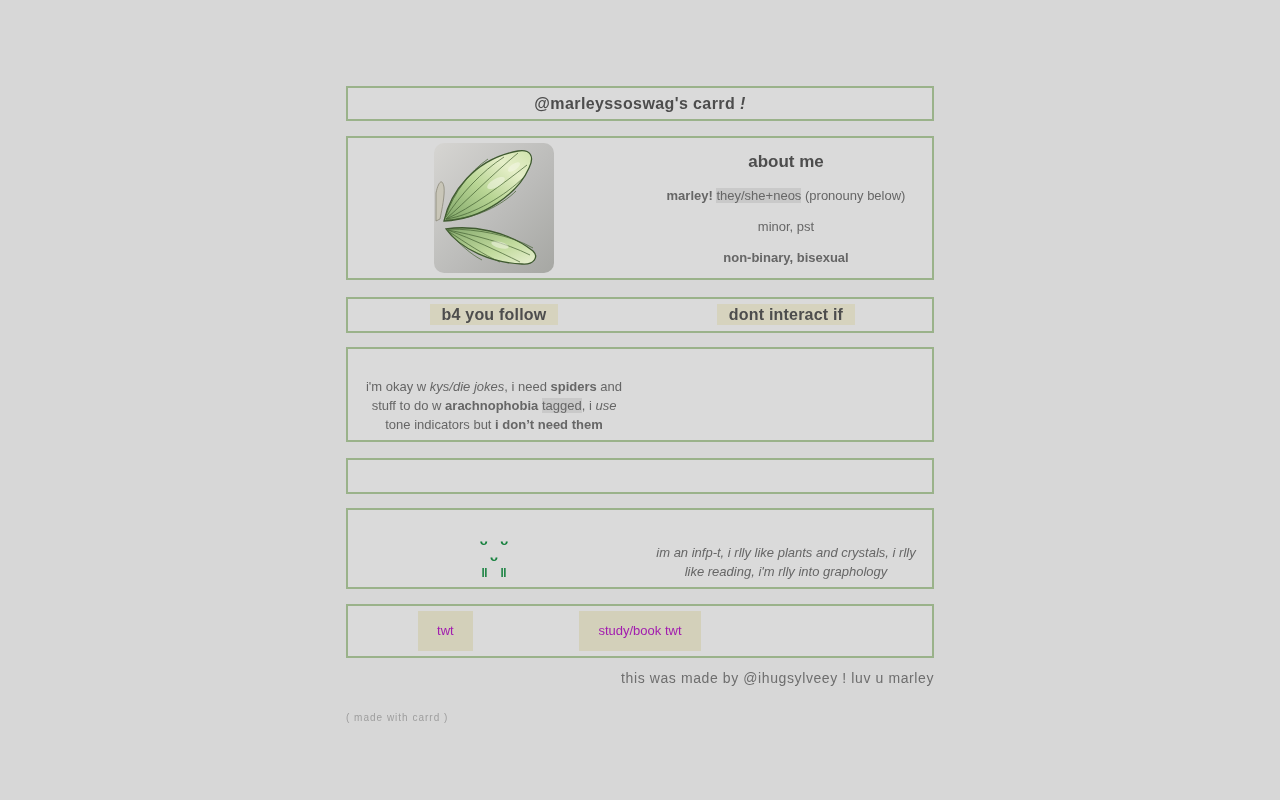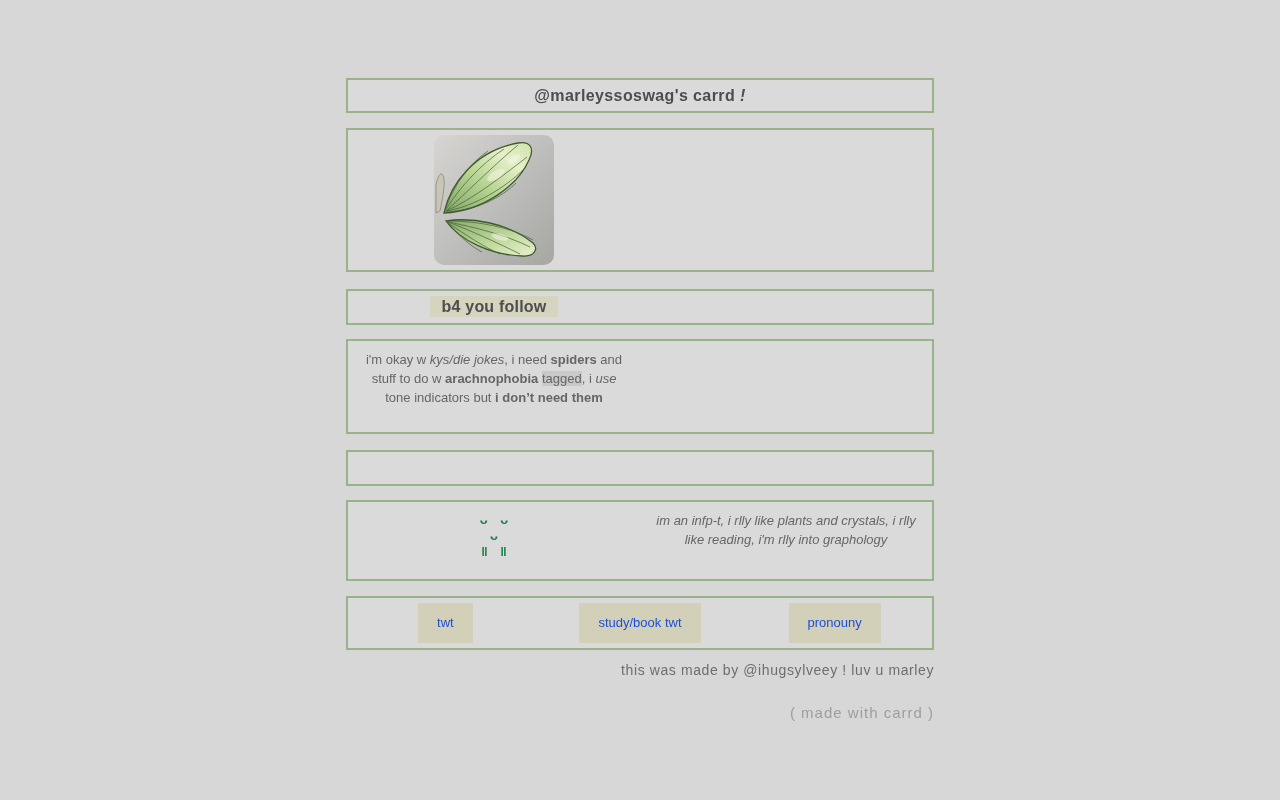--- a/index.html
+++ b/index.html
@@ -15,21 +15,21 @@
     --carrd:#9e9e9e;
   }
   *{box-sizing:border-box;}
   html,body{margin:0;padding:0;}
   body{
     width:1280px;height:800px;
     background:var(--page-bg);
     font-family:"Liberation Sans", sans-serif;
     overflow:hidden;
   }
-  .stack{width:588px;margin:0 auto;padding-top:78px;}
+  .stack{width:588px;margin:8px auto;padding-top:78px;}
   .box{
     border:2px solid var(--green);
     background:var(--box-bg);
     width:588px;
   }
   
   .title-box{
     height:35px;margin-bottom:15px;
     display:flex;align-items:center;justify-content:center;
   }
@@ -58,21 +58,21 @@
   .heads-box{
     height:36px;margin-bottom:14px;
     display:flex;align-items:center;
   }
   .heads-box .cell{width:50%;text-align:center;}
   .heads-box h2{
     display:inline;margin:0;font-size:16px;font-weight:bold;color:var(--dark);
     background:var(--beige);padding:2px 12px;letter-spacing:.2px;
   }
   
-  .content-box{display:flex;margin-bottom:16px;}
+  .content-box{display:flex;margin-bottom:16px;align-items:flex-end;}
   .content-box .cell{
     width:50%;padding:9px 10px 6px;display:flex;flex-direction:column;
     align-items:center;text-align:center;
   }
   .content-box p{
     margin:0;font-size:13px;line-height:19px;color:var(--body);max-width:272px;
   }
   .content-b4dni{height:95px;}
   .content-favint{height:81px;margin-bottom:15px;overflow:visible;}
   .heart{
@@ -84,30 +84,30 @@
     color:#15803d;word-spacing:9px;white-space:pre;
   }
   
   .buttons-box{
     height:54px;display:flex;align-items:center;
   }
   .buttons-box .bcell{width:33.333%;display:flex;justify-content:center;}
   .btn{
     background:var(--btn-beige);border:none;cursor:pointer;
     font-family:"Liberation Sans", sans-serif;
-    font-size:13px;color:#1d4ed8;padding:13px 19px;line-height:14px;
+    font-size:13px;color:#a21caf;padding:13px 19px;line-height:14px;
   }
   
   .credit{
     margin:12px 0 0 0;font-size:14px;color:var(--footer);
     letter-spacing:.6px;text-align:right;
   }
   .carrd{
-    margin:26px 0 0 0;font-size:15px;color:var(--carrd);
-    letter-spacing:1px;text-align:right;
+    margin:26px 0 0 0;font-size:10px;color:var(--carrd);
+    letter-spacing:1px;text-align:left;
   }
   .hl-gray{background:var(--grayhl);}
   .seg-b{font-weight:bold;}
   .seg-i{font-style:italic;}
 </style>
 </head>
 <body>
 
 <div class="stack">
 
@@ -157,25 +157,34 @@
             <path d="M14 88 C 26 102, 38 112, 48 117"></path>
           </g>
           <g fill="#f4f7e6" opacity="0.55">
             <ellipse cx="62" cy="40" rx="10" ry="4" transform="rotate(-30 62 40)"></ellipse>
             <ellipse cx="80" cy="24" rx="7" ry="3" transform="rotate(-35 80 24)"></ellipse>
             <ellipse cx="66" cy="102" rx="9" ry="3" transform="rotate(15 66 102)"></ellipse>
           </g>
         </svg>
       </span>
     </div>
+    <div class="about-right">
+      <h2>about me</h2>
+      <p><span class="seg-b">marley! </span><span class="hl-gray">they/she+neos</span><span> (pronouny below)</span></p>
+      <p><span>minor, pst</span></p>
+      <p><span class="seg-b">non-binary, bisexual</span></p>
+    </div>
   </section>
 
   <section class="box heads-box">
     <div class="cell">
       <h2>b4 you follow</h2>
+    </div>
+    <div class="cell">
+      <h2>dont interact if</h2>
     </div>
   </section>
 
   <section class="box content-box content-b4dni">
     <div class="cell">
       <p><span>i'm okay w </span><span class="seg-i">kys/die jokes</span><span>, i need </span><span class="seg-b">spiders</span><span> and stuff to do w </span><span class="seg-b">arachnophobia</span><span> </span><span class="hl-gray">tagged</span><span>, i </span><span class="seg-i">use</span><span> tone indicators but </span><span class="seg-b">i don’t need them</span></p>
     </div>
   </section>
 
   <section class="box heads-box">
@@ -190,21 +199,18 @@
     </div>
   </section>
 
   <section class="box buttons-box">
     <div class="bcell">
       <button class="btn">twt</button>
     </div>
     <div class="bcell">
       <button class="btn">study/book twt</button>
     </div>
-    <div class="bcell">
-      <button class="btn">pronouny</button>
-    </div>
   </section>
 
   <p class="credit">this was made by @ihugsylveey ! luv u marley</p>
   <p class="carrd">( made with carrd )</p>
 
 </div>
 
 </body></html>

